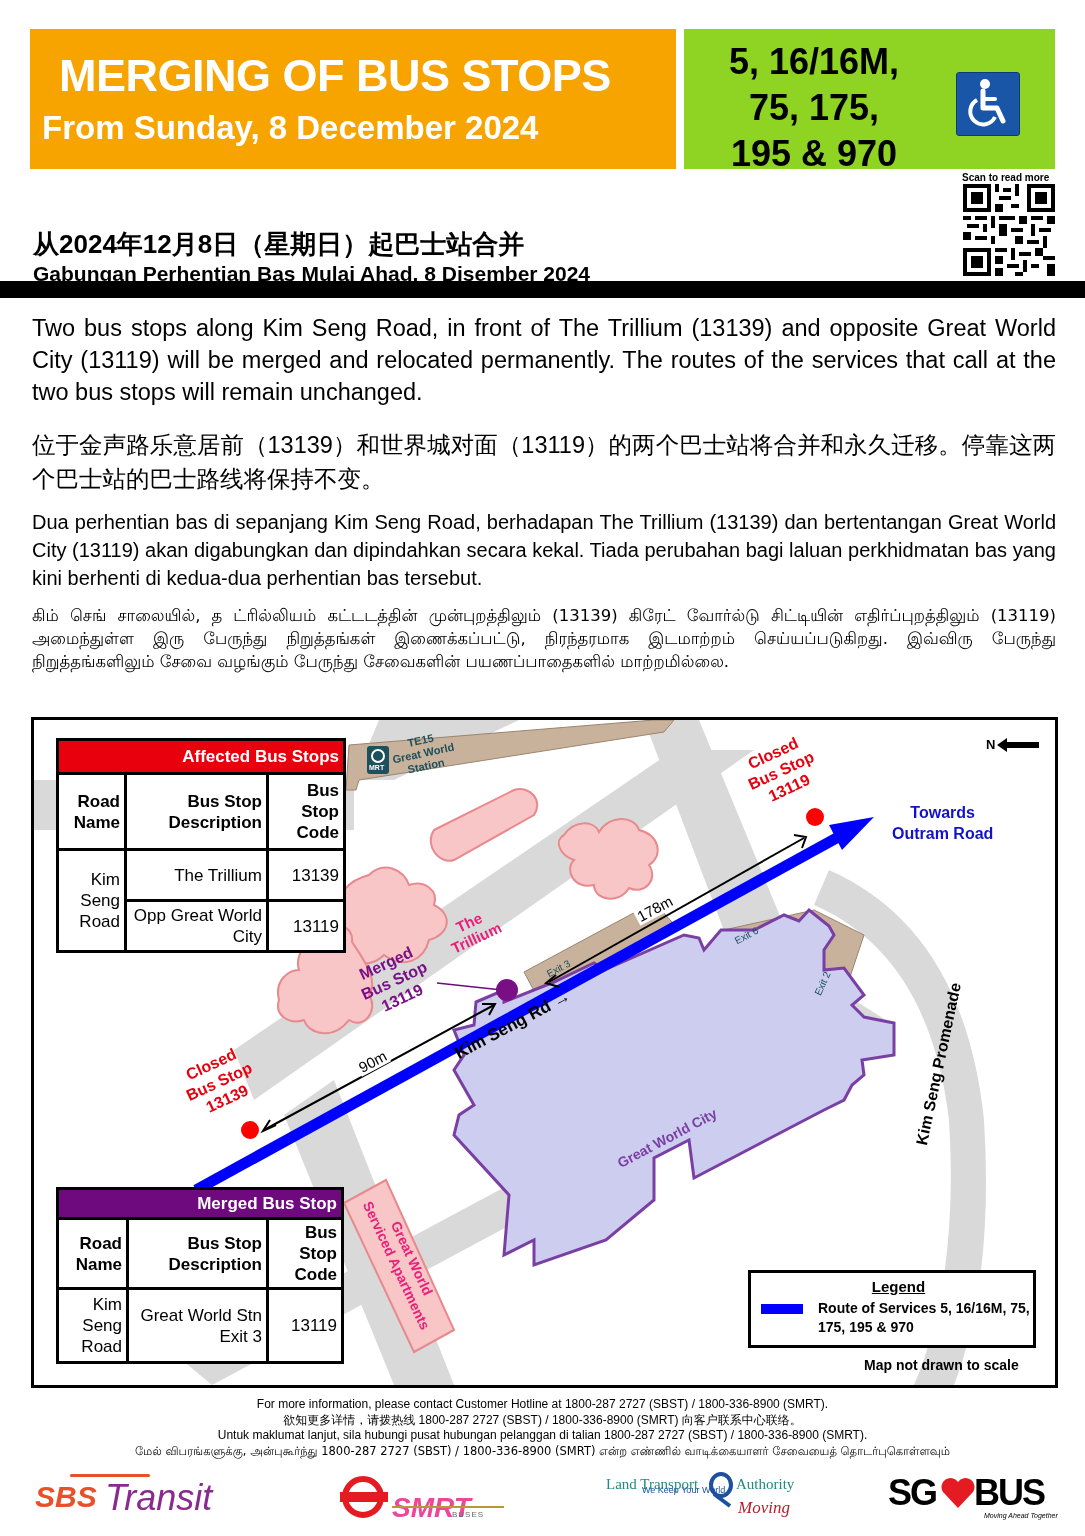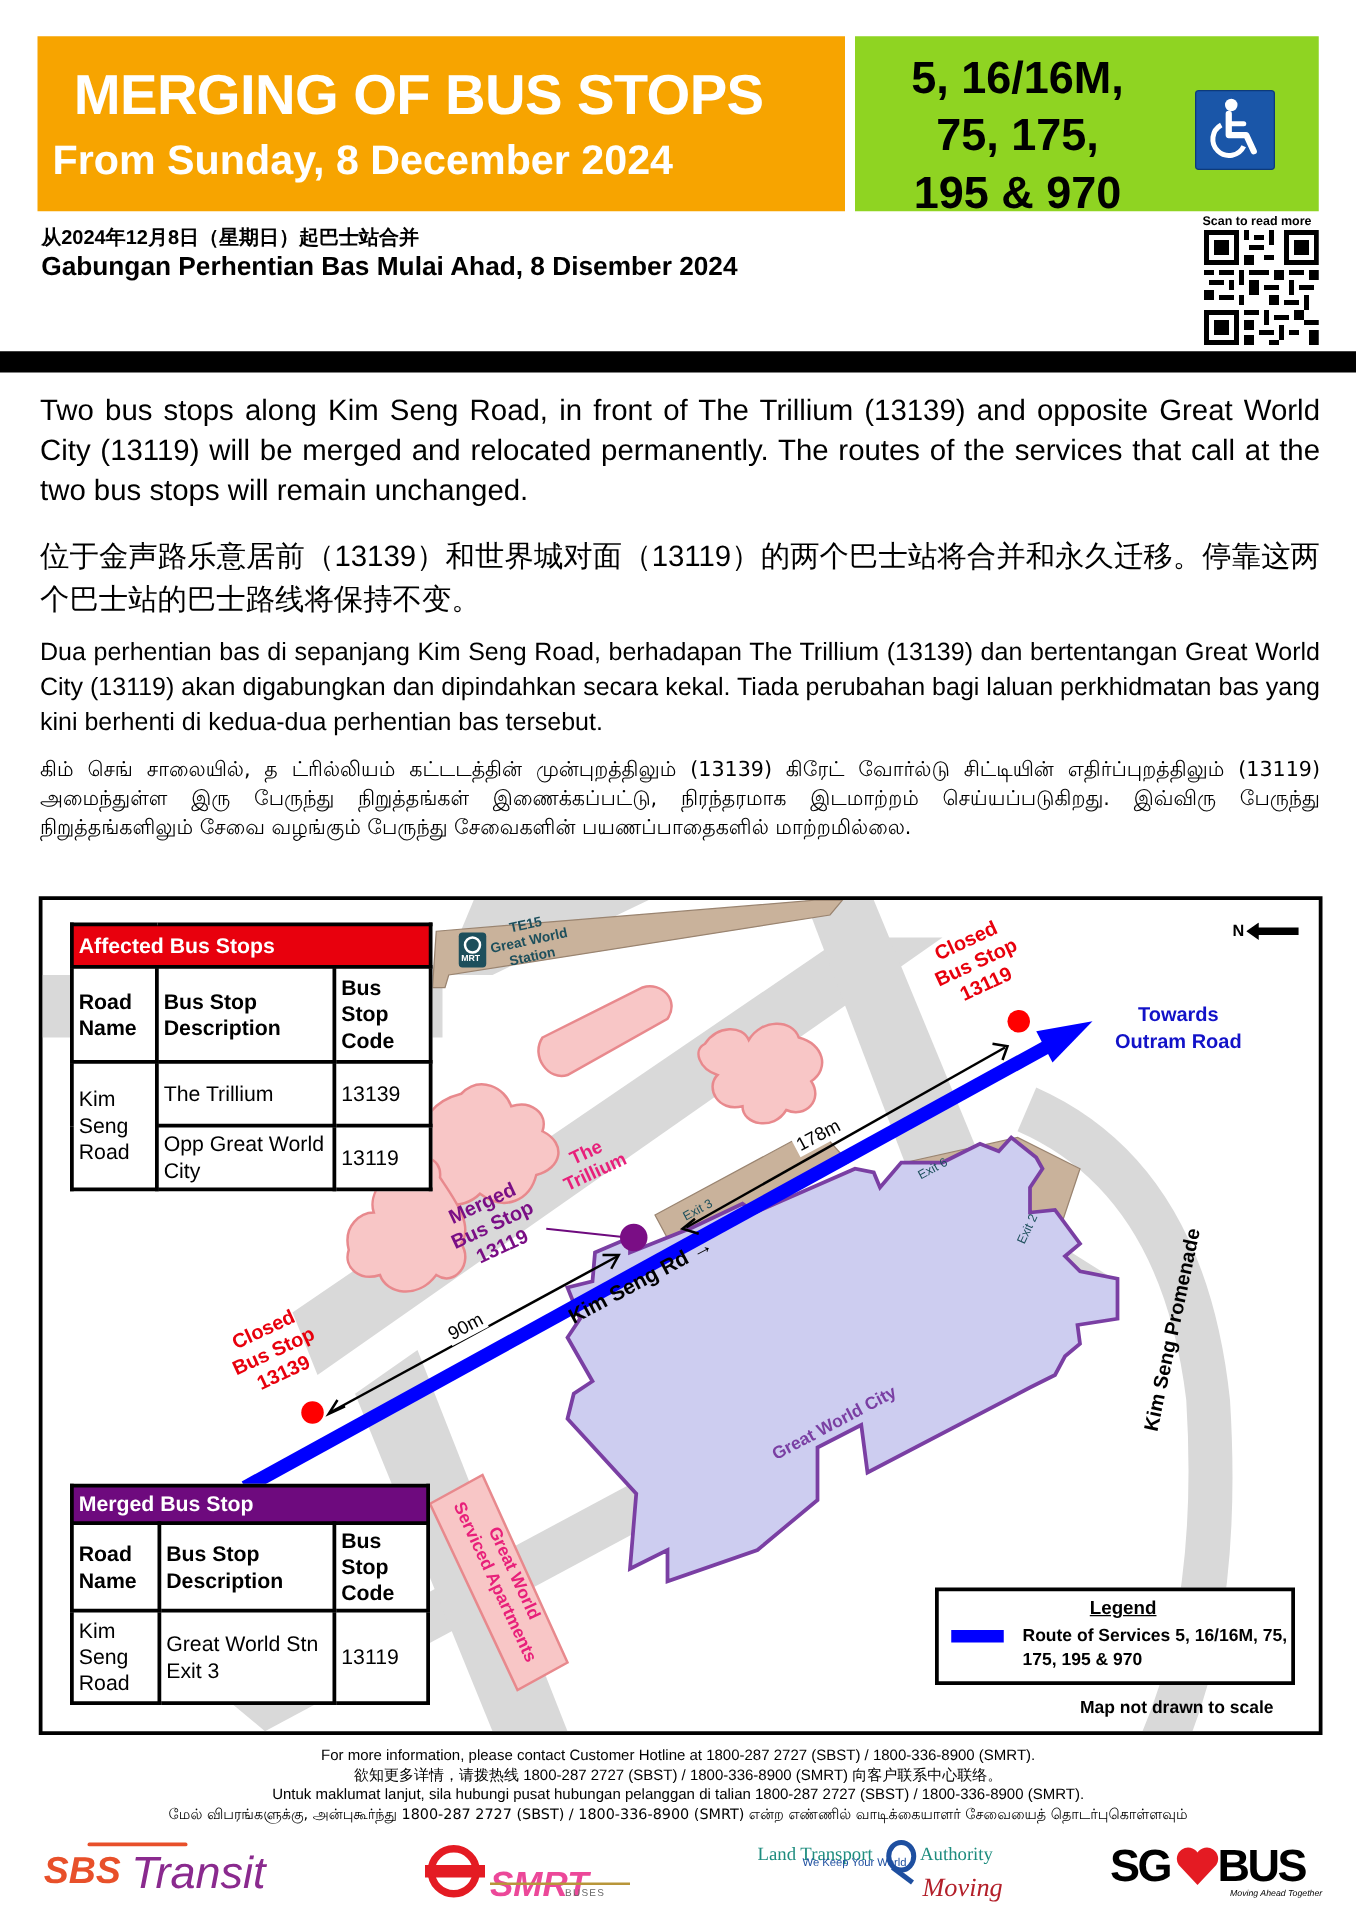--- a/index.html
+++ b/index.html
@@ -8,40 +8,40 @@
 
   
   .hdr-orange { position: absolute; left: 30px; top: 29px; width: 646px; height: 140px; background: #F7A400; }
   .hdr-title { position: absolute; left: 12px; top: 24px; color: #fff; font-weight: bold; font-size: 45px; letter-spacing: -0.5px; line-height: 1; white-space: nowrap; margin-left: 17px; }
   .hdr-sub { position: absolute; left: 12px; top: 82px; color: #fff; font-weight: bold; font-size: 33px; line-height: 1; white-space: nowrap; }
   .hdr-green { position: absolute; left: 684px; top: 29px; width: 371px; height: 140px; background: #8FD422; }
   .svc-list { position: absolute; left: 10px; top: 10px; width: 240px; text-align: center; font-weight: bold; font-size: 36px; line-height: 46px; color: #000; }
   .wheelchair { position: absolute; left: 272px; top: 43px; width: 64px; height: 64px; background: #1A56A8; border-radius: 3px; border: 1px solid #0d3a7a; }
 
   .multi { position: absolute; left: 33px; top: 182px; font-weight: bold; line-height: 1.15; }
-  .multi .zh { font-size: 16px; }
+  .multi .zh { font-size: 26px; margin-top: 48px; }
   .multi .ms { font-size: 21px; margin-top: 2px; }
   .multi .ta { font-size: 19px; margin-top: 2px; font-family: "DejaVu Sans", sans-serif; }
 
   .qr-label { position: absolute; left: 962px; top: 172px; font-size: 10px; font-weight: bold; }
   .qr { position: absolute; left: 963px; top: 184px; width: 92px; height: 92px; }
 
   .black-bar { position: absolute; left: 0; top: 281px; width: 1085px; height: 17px; background: #000; }
 
   
   .p-en { position: absolute; left: 32px; top: 312px; width: 1024px; font-size: 23.5px; line-height: 32px; text-align: justify; text-align-last: left; }
   .p-zh { position: absolute; left: 32px; top: 428px; width: 1024px; font-size: 23.5px; line-height: 34px; text-align: justify; }
   .p-ms { position: absolute; left: 32px; top: 508px; width: 1024px; font-size: 20px; line-height: 28px; text-align: justify; text-align-last: left; }
   .p-ta { position: absolute; left: 32px; top: 604px; width: 1024px; font-size: 16.5px; line-height: 23px; text-align: justify; font-family: "DejaVu Sans", sans-serif; }
 
   
   .map { position: absolute; left: 31px; top: 717px; width: 1027px; height: 671px; border: 3px solid #000; background: #fff; overflow: hidden; }
   .map svg.base { position: absolute; left: 0; top: 0; }
 
-  .tbl { position: absolute; background: #fff; border: 3px solid #000; border-collapse: collapse; font-size: 17px; text-align: left; }
+  .tbl { position: absolute; background: #fff; border: 3px solid #000; border-collapse: collapse; font-size: 17px; text-align: right; }
   .tbl td, .tbl th { border: 3px solid #000; padding: 2px 4px; line-height: 21px; }
   .tbl th.cap { color: #fff; font-size: 17px; font-weight: bold; height: 34px; }
   .tbl th.col { font-weight: bold; }
   .tbl-affected { left: 22px; top: 18px; width: 290px; }
   .tbl-affected th.cap { background: #E8000D; }
   .tbl-merged { left: 22px; top: 467px; width: 288px; }
   .tbl-merged th.cap { background: #6E0A7E; }
 
   .legend { position: absolute; left: 714px; top: 550px; width: 288px; height: 78px; border: 3px solid #000; background: #fff; }
   .legend-title { position: absolute; left: 0; top: 5px; width: 100%; text-align: center; font-weight: bold; font-size: 15px; text-decoration: underline; padding-left: 13px; }
@@ -321,21 +321,21 @@
 </div>
 
 <div class="logo" style="left:606px; width:200px;">
   <span style="position:absolute; left:0; top:4px; font-family:'Liberation Serif', serif; font-size:15px; color:#1E8C7E;">Land Transport</span>
   <svg width="30" height="36" viewBox="0 0 30 36" style="position:absolute; left:100px; top:0;">
     <ellipse cx="15" cy="13" rx="10" ry="11" fill="none" stroke="#1E4FA0" stroke-width="4"></ellipse>
     <path d="M8 22 L24 34" stroke="#1E4FA0" stroke-width="4"></path>
   </svg>
   <span style="position:absolute; left:130px; top:4px; font-family:'Liberation Serif', serif; font-size:15px; color:#1E8C7E;">Authority</span>
   <span style="position:absolute; left:36px; top:13px; font-size:9px; color:#1E4FA0;">We Keep Your World</span>
-  <span style="position:absolute; left:132px; top:26px; font-family:'Liberation Serif', serif; font-style:italic; font-size:21px; color:#B3202A;">Moving</span>
+  <span style="position:absolute; left:132px; top:26px; font-family:'Liberation Serif', serif; font-style:italic; font-size:17px; color:#B3202A;">Moving</span>
 </div>
 
 <div class="logo" style="left:888px; width:170px;">
   <span style="position:absolute; left:0; top:0; font-weight:bold; font-size:36px; color:#000; letter-spacing:-2px;">SG</span>
   <svg width="36" height="34" viewBox="0 0 36 34" style="position:absolute; left:52px; top:4px;">
     <path d="M18 32 L3 16 A8 8 0 0 1 18 6 A8 8 0 0 1 33 16 Z" fill="#E41B23"></path>
   </svg>
   <span style="position:absolute; left:86px; top:0; font-weight:bold; font-size:36px; color:#000; letter-spacing:-2px;">BUS</span>
   <span style="position:absolute; left:96px; top:40px; font-style:italic; font-size:7px; color:#000;">Moving Ahead Together</span>
 </div>

